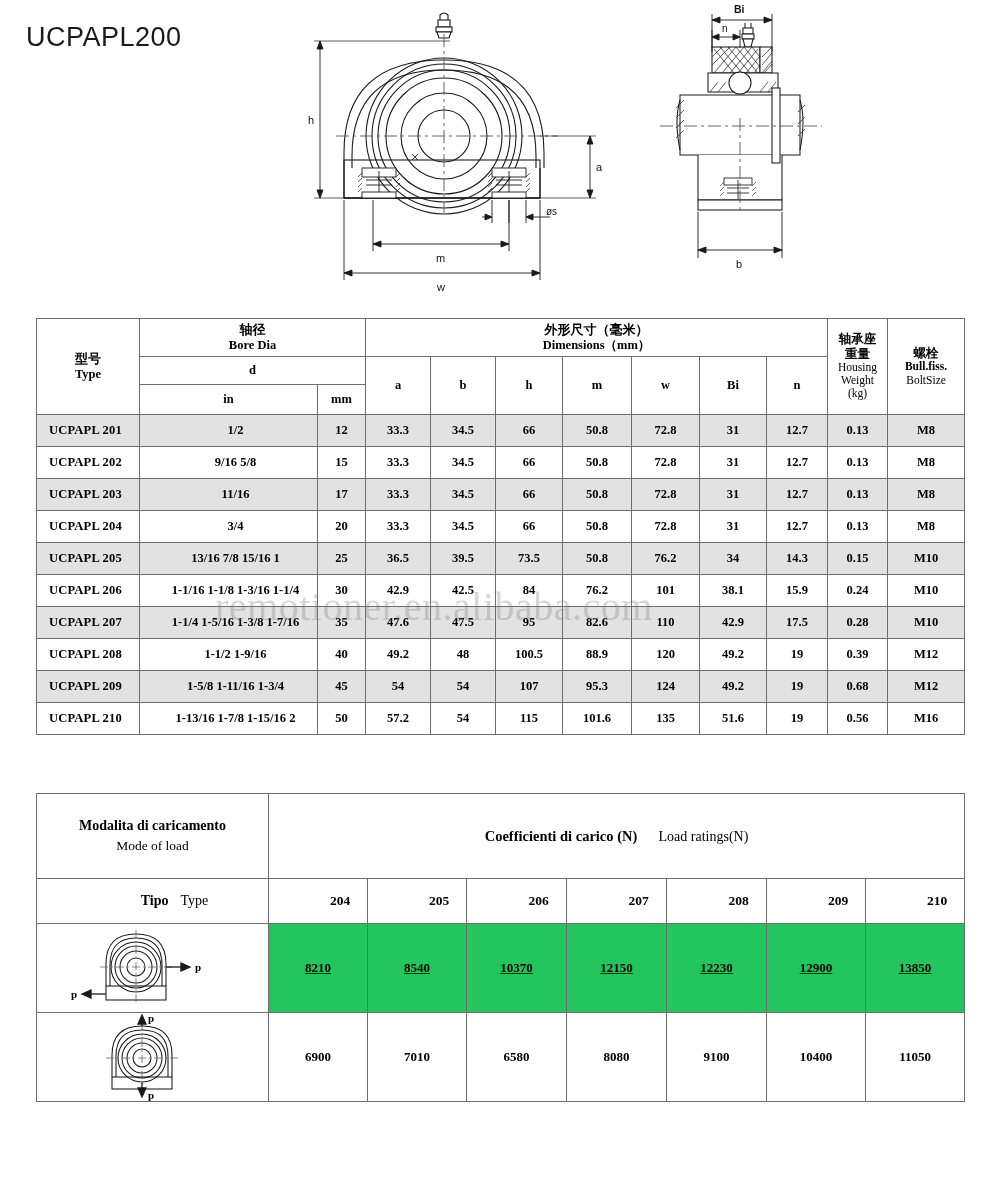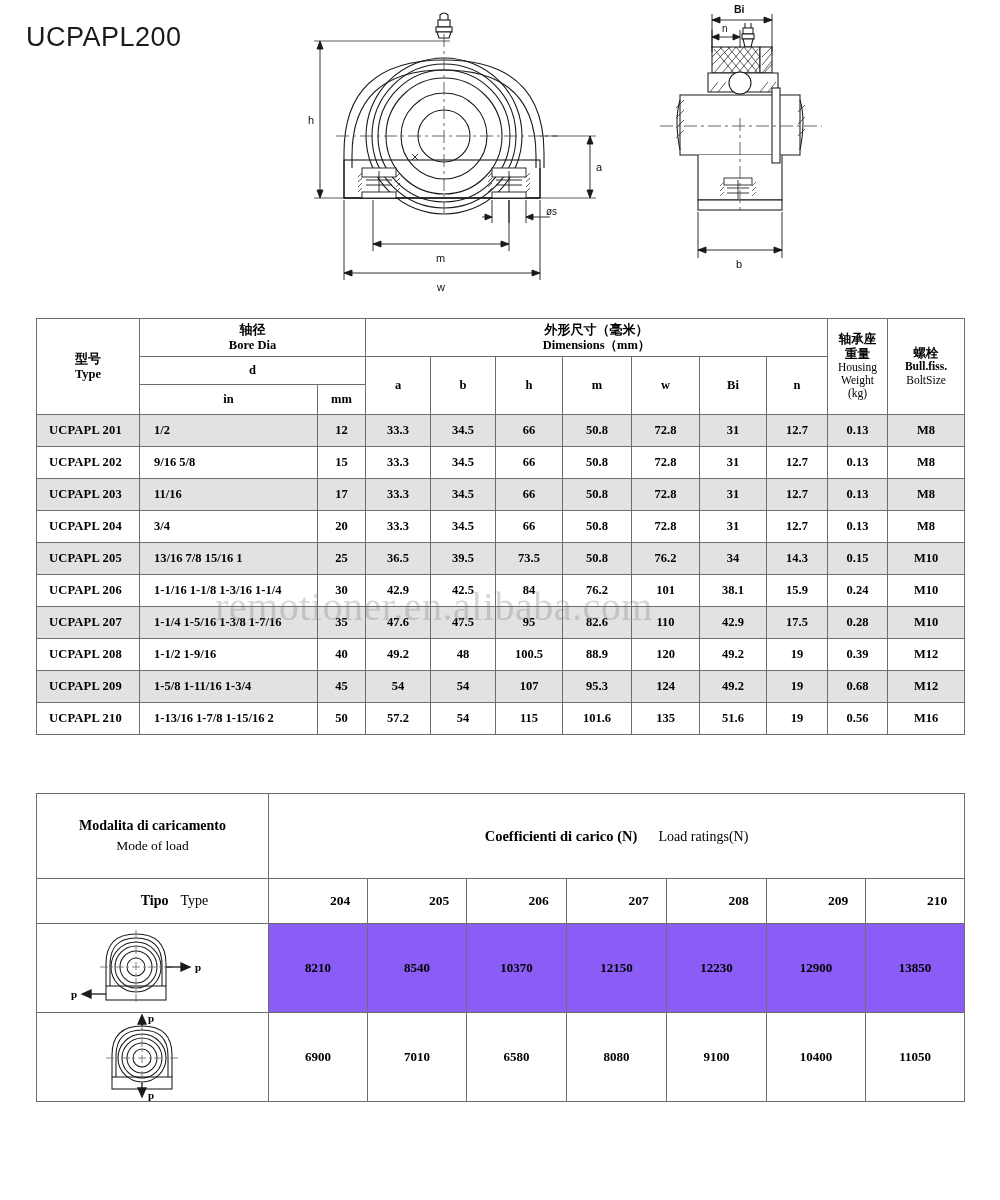--- a/index.html
+++ b/index.html
@@ -44,35 +44,35 @@
   #dim-table{left:36px;top:318px;width:928px;}
   #dim-table td{font-size:12.5px;}
   #dim-table .hd{font-size:12.5px;background:#fff;line-height:1.15;}
   #dim-table .hd .cn{font-size:13px;}
   #dim-table .hd .en{font-weight:bold;}
   #dim-table .hd-sm{font-size:11.5px;font-weight:normal;}
   #dim-table .hd-sm b{font-weight:bold;margin-top:25px;}
   #dim-table tbody td{height:31px;}
   #dim-table tbody tr.alt td{background:#e2e2e2;}
   #dim-table td.type-c{text-align:left;padding-left:12px;font-size:12.5px;letter-spacing:.2px;}
-  #dim-table td.in-c{text-align:left;padding-left:14px;font-size:12.5px;}
+  #dim-table td.in-c{text-align:center;padding-left:14px;font-size:12.5px;}
 
   
   #load-table{left:36px;top:793px;width:928px;}
   #load-table td{font-size:13px;}
   #load-table .modehd{height:84px;line-height:1.45;}
   #load-table .modehd .it{font-size:14px;font-weight:bold;}
   #load-table .modehd .en{font-size:13.5px;font-weight:normal;}
   #load-table .ratehd{height:84px;font-size:14.5px;}
   #load-table .ratehd .en{font-weight:normal;font-size:14px;}
   #load-table .typerow td{height:44px;font-size:13.5px;padding-left:44px;}
   #load-table .typerow td.lbl{font-size:14px;}
   #load-table .typerow td.lbl .en{font-weight:normal;}
   #load-table .datarow td{height:88px;font-size:13px;}
-  #load-table .datarow.shade td.val{background:#8b5cf6;}
+  #load-table .datarow.shade td.val{background:#22c55e;text-decoration:underline;}
   #load-table td.diagram{padding:0;}
   .diagwrap{display:flex;align-items:center;justify-content:center;height:88px;}
 </style>
 </head>
 <body>
 
 <div class="page">
 
   <div class="title">UCPAPL200</div>
 

